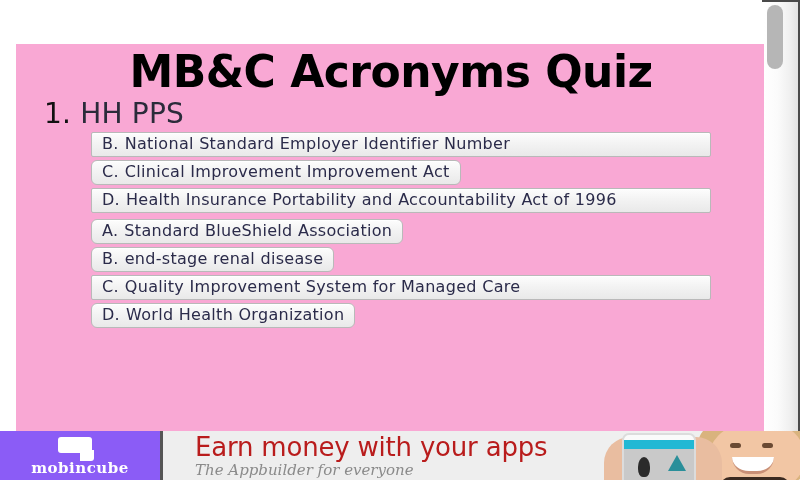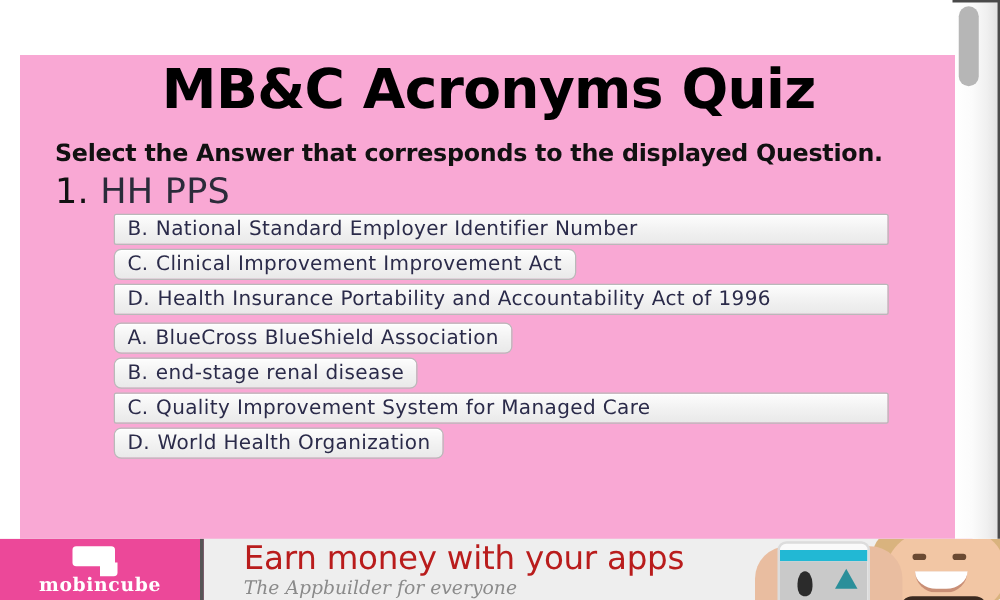--- a/index.html
+++ b/index.html
@@ -143,21 +143,21 @@
     left: 0; top: 431px;
     width: 800px; height: 49px;
     background: #eeeeee;
     overflow: hidden;
     cursor: pointer;
   }
   #ad-logo {
     position: absolute;
     left: 0; top: 0;
     width: 160px; height: 49px;
-    background: #ec4899;
+    background: #8b5cf6;
     border-right: 3px solid #555555;
     overflow: hidden;
   }
   #ad-logo-mark {
     position: absolute;
     left: 58px; top: 6px;
     width: 34px; height: 16px;
     background: #ffffff;
     border-radius: 3px;
   }
@@ -306,21 +306,20 @@
 </head>
 <body>
 
 <div id="device">
 
   <div id="page">
     <div class="content">
 
       <h1 class="quiz-title">MB&amp;C Acronyms Quiz</h1>
 
-      <p class="instruction">Select the Answer that corresponds to the displayed Question.</p>
 
       <div class="question-block">
         <div class="question-line">
           <span class="q-num">1.</span>
           <span class="q-text">HH PPS</span>
         </div>
         <ul class="answers">
           <li class="answer wrap">
             <span class="letter">B.</span><span>National Standard Employer Identifier Number</span>
           </li>
@@ -329,21 +328,21 @@
           </li>
           <li class="answer wrap">
             <span class="letter">D.</span><span>Health Insurance Portability and Accountability Act of 1996</span>
           </li>
         </ul>
       </div>
 
       <div class="question-block">
         <ul class="answers">
           <li class="answer">
-            <span class="letter">A.</span><span>BlueCross BlueShield Association</span>
+            <span class="letter">A.</span><span>Standard BlueShield Association</span>
           </li>
           <li class="answer">
             <span class="letter">B.</span><span>end-stage renal disease</span>
           </li>
           <li class="answer wrap">
             <span class="letter">C.</span><span>Quality Improvement System for Managed Care</span>
           </li>
           <li class="answer">
             <span class="letter">D.</span><span>World Health Organization</span>
           </li>

